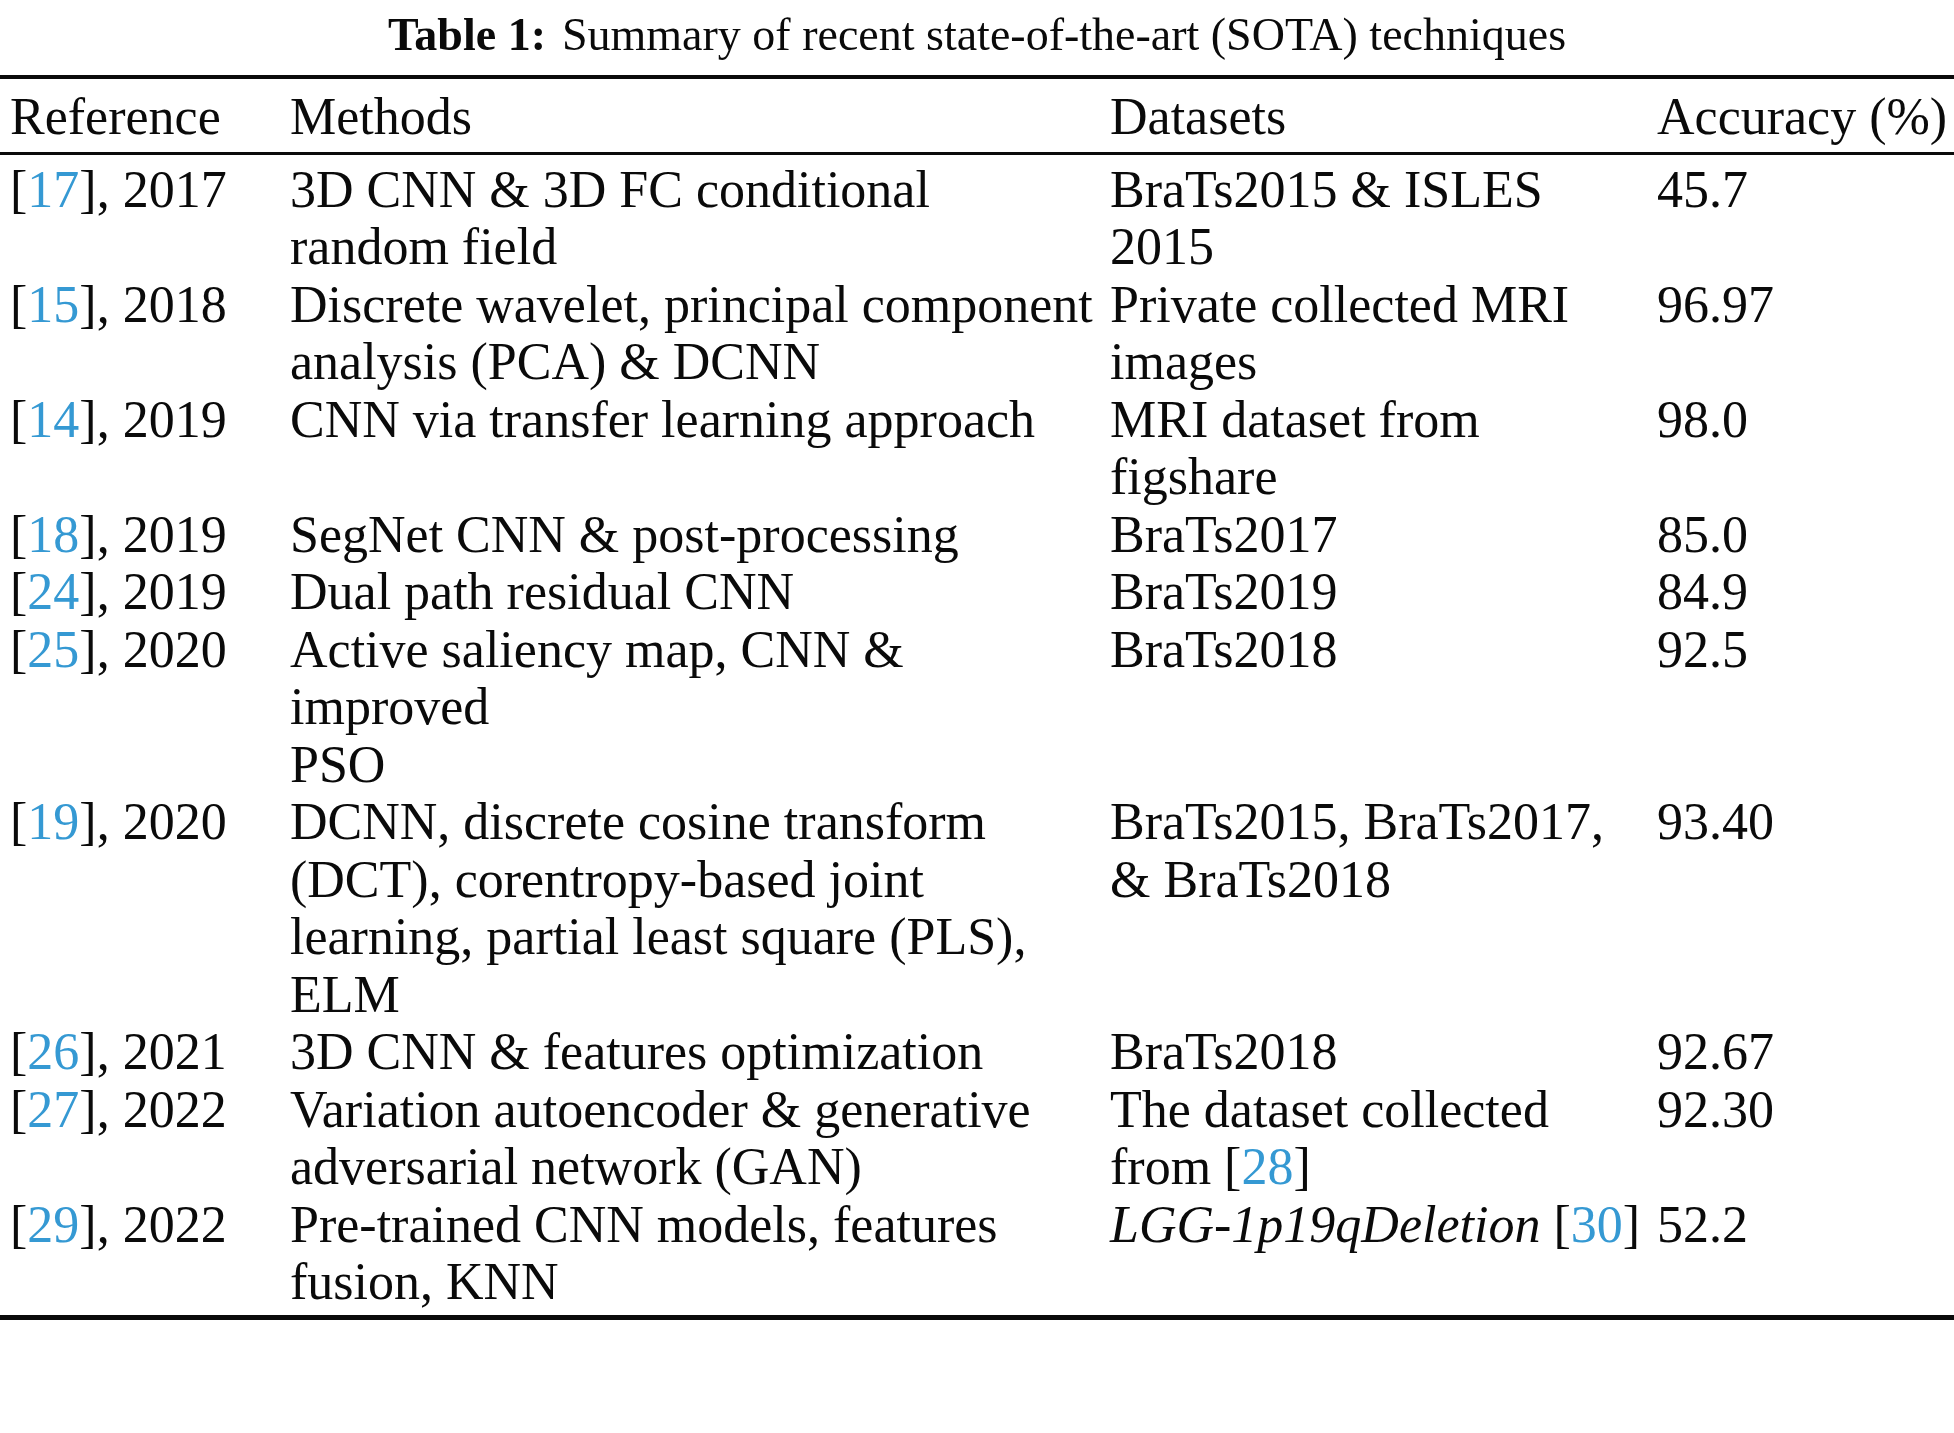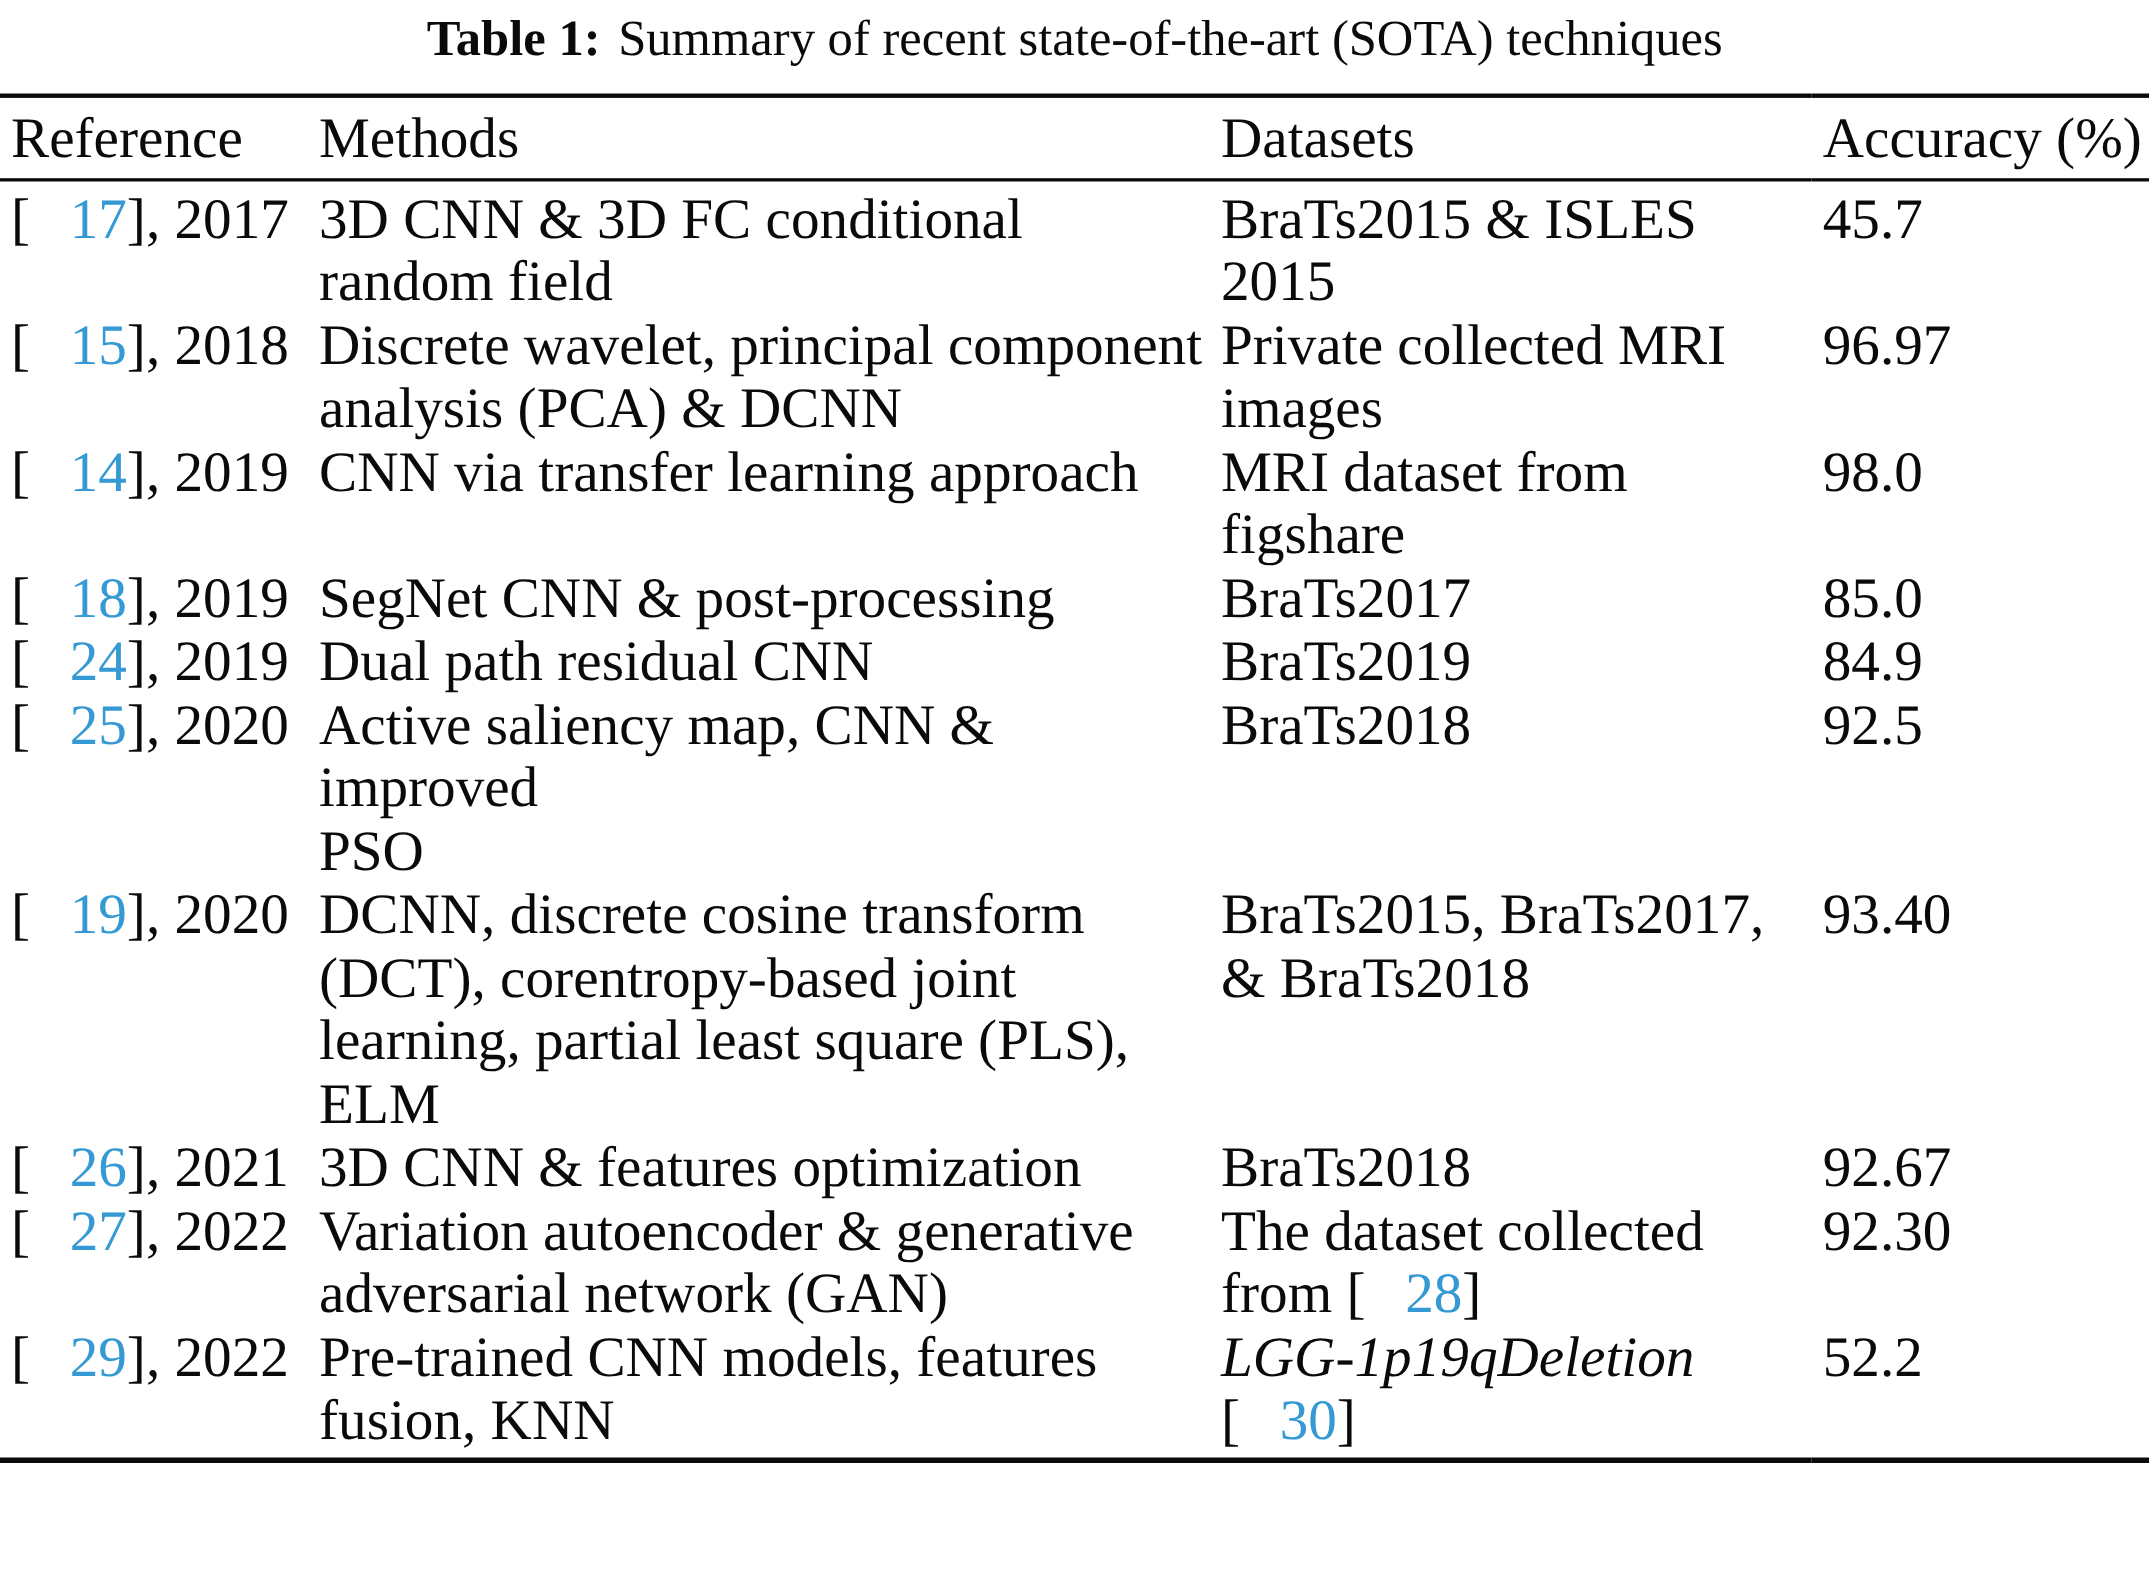--- a/index.html
+++ b/index.html
@@ -13,21 +13,21 @@
     overflow: hidden;
     font-family: "Liberation Serif", "DejaVu Serif", serif;
     color: #0a0a0a;
     -webkit-font-smoothing: antialiased;
   }
   .caption {
     text-align: center;
     font-size: 46px;
     line-height: 60px;
     padding-top: 5px;
-    height: 85px;
+    height: 75px;
     box-sizing: border-box;
     white-space: nowrap;
   }
   .caption .cap-label {
     font-weight: bold;
     margin-right: 16px;
   }
   table.sota {
     width: 1954px;
     table-layout: fixed;
@@ -53,21 +53,20 @@
     padding-top: 9px;
     padding-bottom: 6px;
   }
   tbody tr:first-child td { padding-top: 6px; }
   tbody tr:last-child  td { padding-bottom: 4px; }
   td.methods, td.datasets { white-space: pre-line; }
   td.ref { white-space: nowrap; }
   .cite {
     color: var(--cite-color, #3599d3);
     cursor: pointer;
-    margin-left: 36px;
   }
   .italic { font-style: italic; }
 </style>
 </head>
 <body>
 
 <div class="caption">
   <span class="cap-label">Table 1:</span><span>Summary of recent state-of-the-art (SOTA) techniques</span>
 </div>
 

